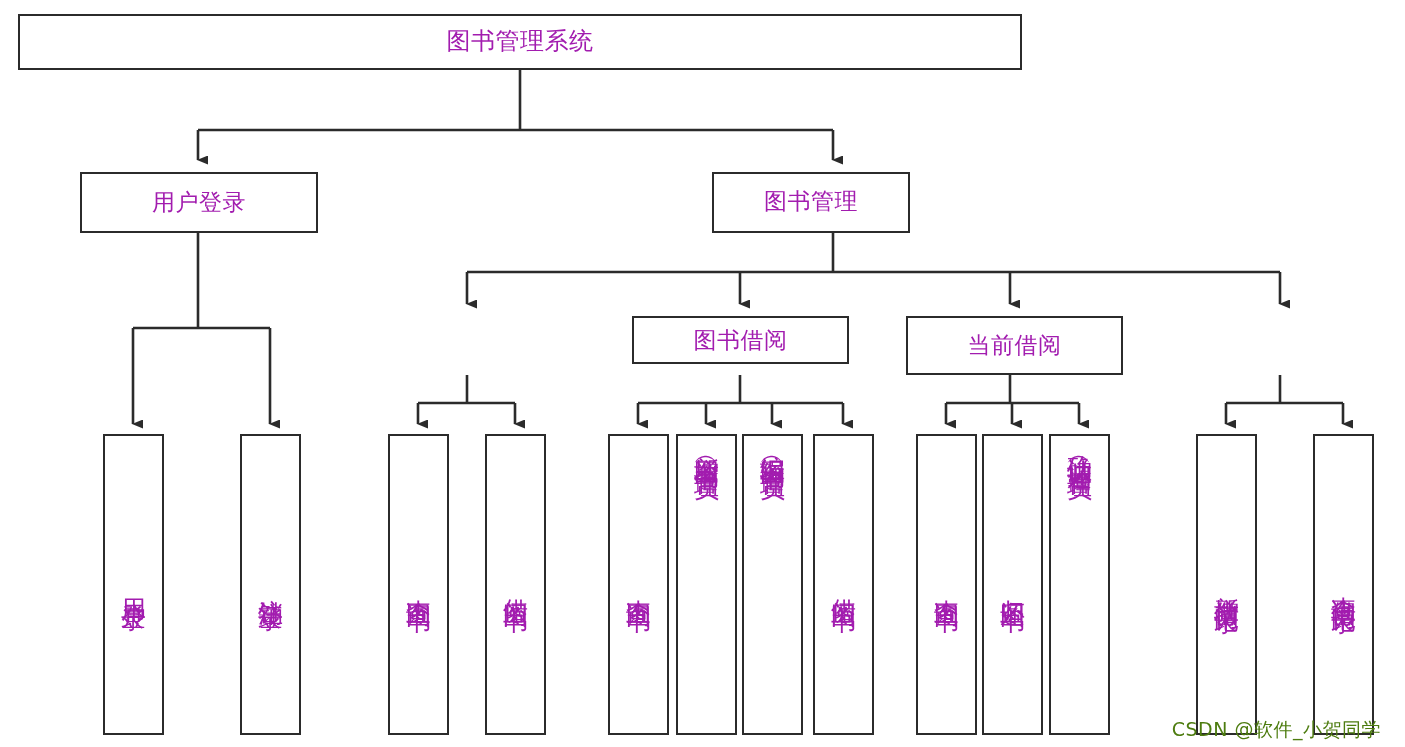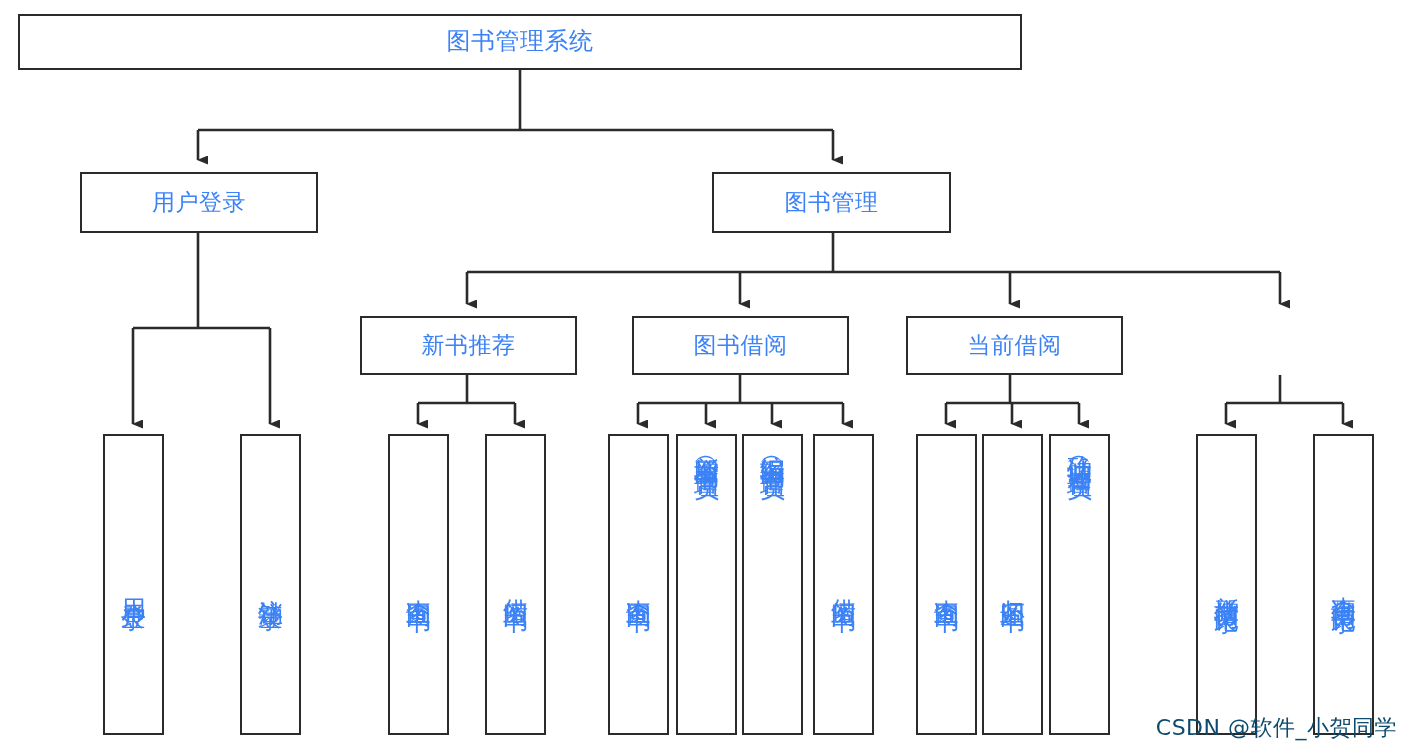--- a/index.html
+++ b/index.html
@@ -33,21 +33,21 @@
     display: flex;
     align-items: center;
     justify-content: center;
     color: #1b1b1b;
   }
   .node .label {
     font-size: 23px;
     line-height: 1.15;
     letter-spacing: 0.5px;
     white-space: nowrap;
-    color: #3b82f6;
+    color: #a21caf;
   }
   .node.root .label { font-size: 24px; }
   .node.leaf {
     align-items: flex-start;
     justify-content: center;
     padding-top: 0px;
   }
   .node.leaf .label {
     writing-mode: vertical-rl;
     text-orientation: upright;
@@ -55,24 +55,24 @@
     line-height: 1.08;
     letter-spacing: 3px;
     white-space: nowrap;
     display: block;
   }
   .node.leaf.center-v {
     align-items: center;
   }
   .watermark {
     position: absolute;
-    right: 8px;
+    right: 24px;
     bottom: 4px;
-    font-size: 22px;
-    color: #0c4a6e;
+    font-size: 19px;
+    color: #4d7c0f;
     white-space: nowrap;
     letter-spacing: 0.5px;
   }
 </style>
 </head>
 <body>
 
 <div id="canvas">
 
   <svg class="wires" viewBox="0 0 1405 747">
@@ -125,28 +125,25 @@
     </g>
   </svg>
 
   <div class="node root" style="left:18px; top:14px; width:1004px; height:56px;">
     <span class="label">图书管理系统</span>
   </div>
 
   <div class="node" style="left:80px; top:172px; width:238px; height:61px;">
     <span class="label">用户登录</span>
   </div>
-  <div class="node" style="left:712px; top:172px; width:239px; height:61px;">
+  <div class="node" style="left:712px; top:172px; width:198px; height:61px;font-family:Liberation Serif, serif;">
     <span class="label">图书管理</span>
   </div>
 
-  <div class="node" style="left:360px; top:316px; width:217px; height:59px;">
-    <span class="label">新书推荐</span>
-  </div>
-  <div class="node" style="left:632px; top:316px; width:217px; height:59px;text-align:center;">
+  <div class="node" style="left:632px; top:316px; width:217px; height:48px;text-align:center;">
     <span class="label">图书借阅</span>
   </div>
   <div class="node" style="left:906px; top:316px; width:217px; height:59px;">
     <span class="label">当前借阅</span>
   </div>
 
   <div class="node leaf center-v" style="left:103px; top:434px; width:61px; height:301px;">
     <span class="label">用户登录</span>
   </div>
   <div class="node leaf center-v" style="left:240px; top:434px; width:61px; height:301px;">

